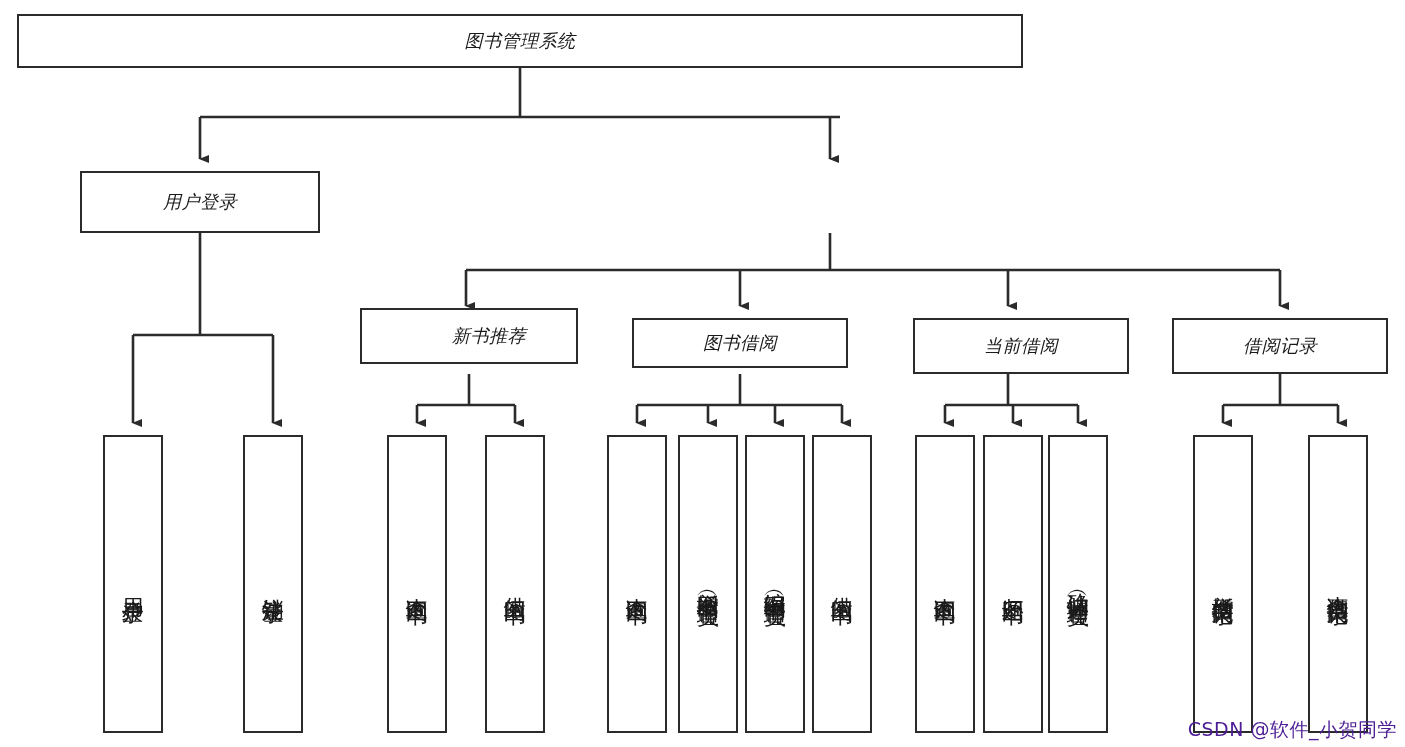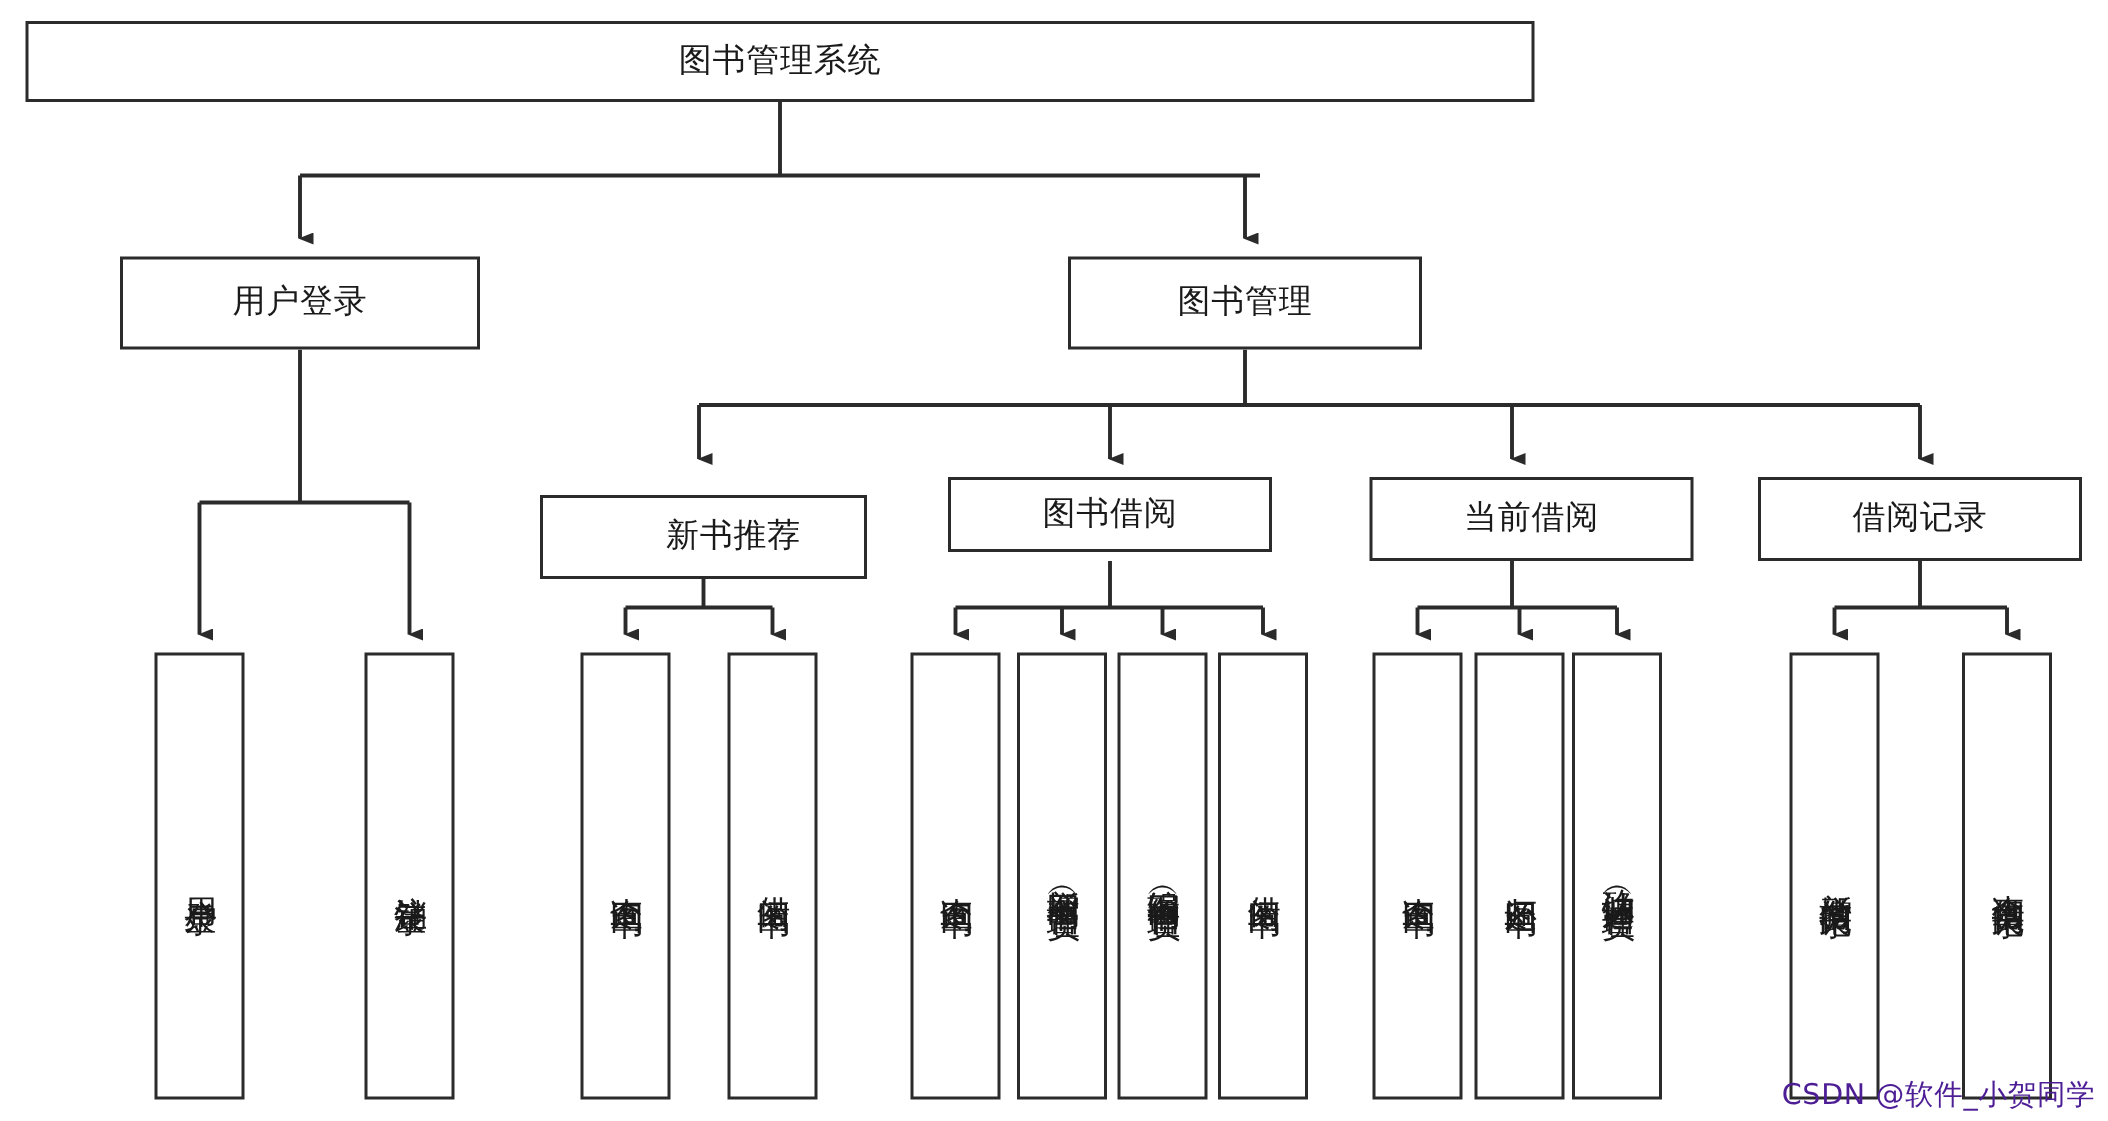--- a/index.html
+++ b/index.html
@@ -32,23 +32,24 @@
     box-sizing: border-box;
     background: #ffffff;
     border: 2px solid #2b2b2b;
     display: flex;
     align-items: center;
     justify-content: center;
     text-align: center;
     color: #1a1a1a;
   }
   .node-h {
-    font-size: 22px;
+    font-size: 18px;
     line-height: 1.2;
     letter-spacing: 0.5px;
+    font-style: italic;
   }
   .node-v {
     writing-mode: vertical-rl;
     text-orientation: upright;
     font-size: 22px;
     line-height: 1.35;
     letter-spacing: 2px;
     padding: 6px 0;
   }
   .node-v .vtext {
@@ -123,25 +124,22 @@
     </g>
   </svg>
 
   <div class="node node-h" id="node-root" style="left: 17px; top: 14px; width: 1006px; height: 54px;">
     <span>图书管理系统</span>
   </div>
 
   <div class="node node-h" id="node-l2-0" style="left: 80px; top: 171px; width: 240px; height: 62px;">
     <span>用户登录</span>
   </div>
-  <div class="node node-h" id="node-l2-1" style="left: 712px; top: 171px; width: 236px; height: 62px;">
-    <span>图书管理</span>
-  </div>
 
-  <div class="node node-h" id="node-l3-0" style="left: 360px; top: 330px; width: 218px; height: 56px; padding-left: 40px;">
+  <div class="node node-h" id="node-l3-0" style="left: 360px; top: 308px; width: 218px; height: 56px; padding-left: 40px;">
     <span>新书推荐</span>
   </div>
   <div class="node node-h" id="node-l3-1" style="left: 632px; top: 318px; width: 216px; height: 50px;">
     <span>图书借阅</span>
   </div>
   <div class="node node-h" id="node-l3-2" style="left: 902px; top: 318px; width: 216px; height: 56px; margin-left: 11px;">
     <span>当前借阅</span>
   </div>
   <div class="node node-h" id="node-l3-3" style="left: 1172px; top: 318px; width: 216px; height: 56px;">
     <span>借阅记录</span>

